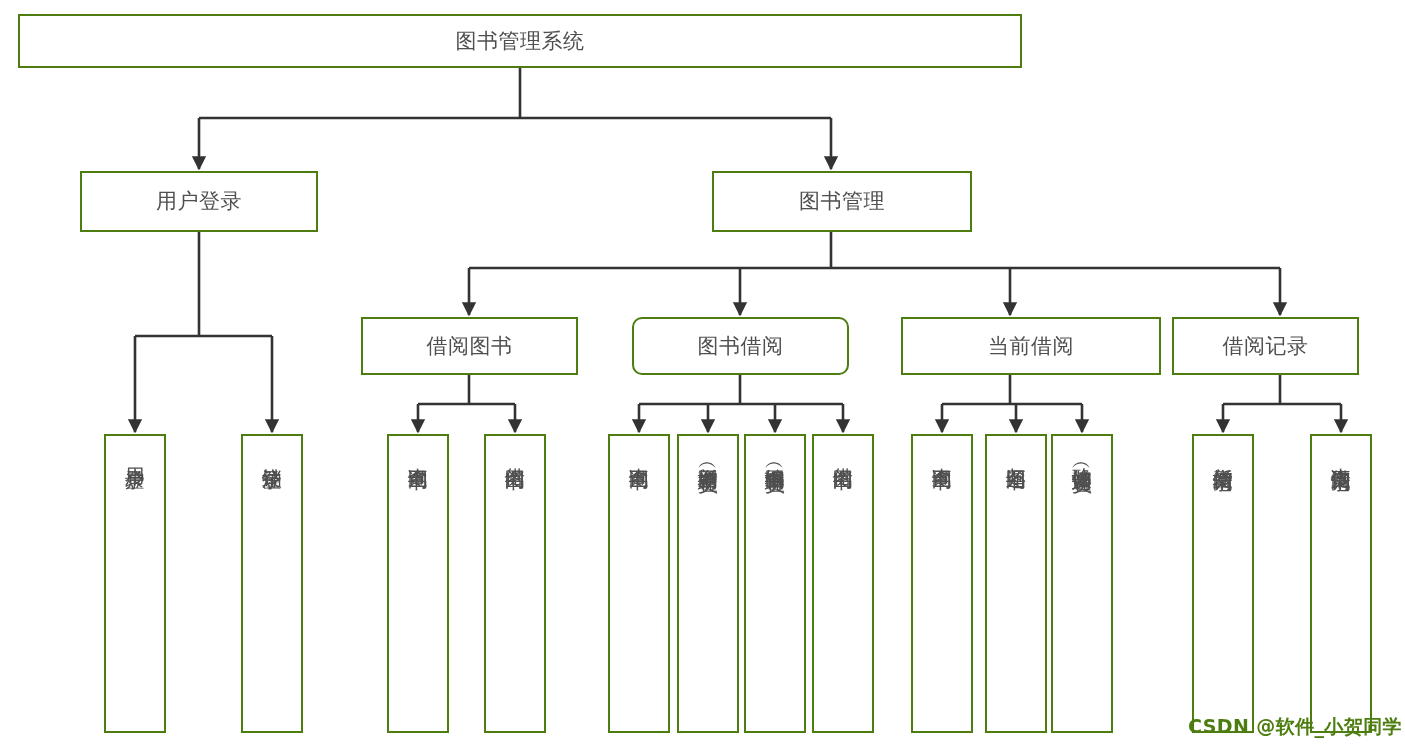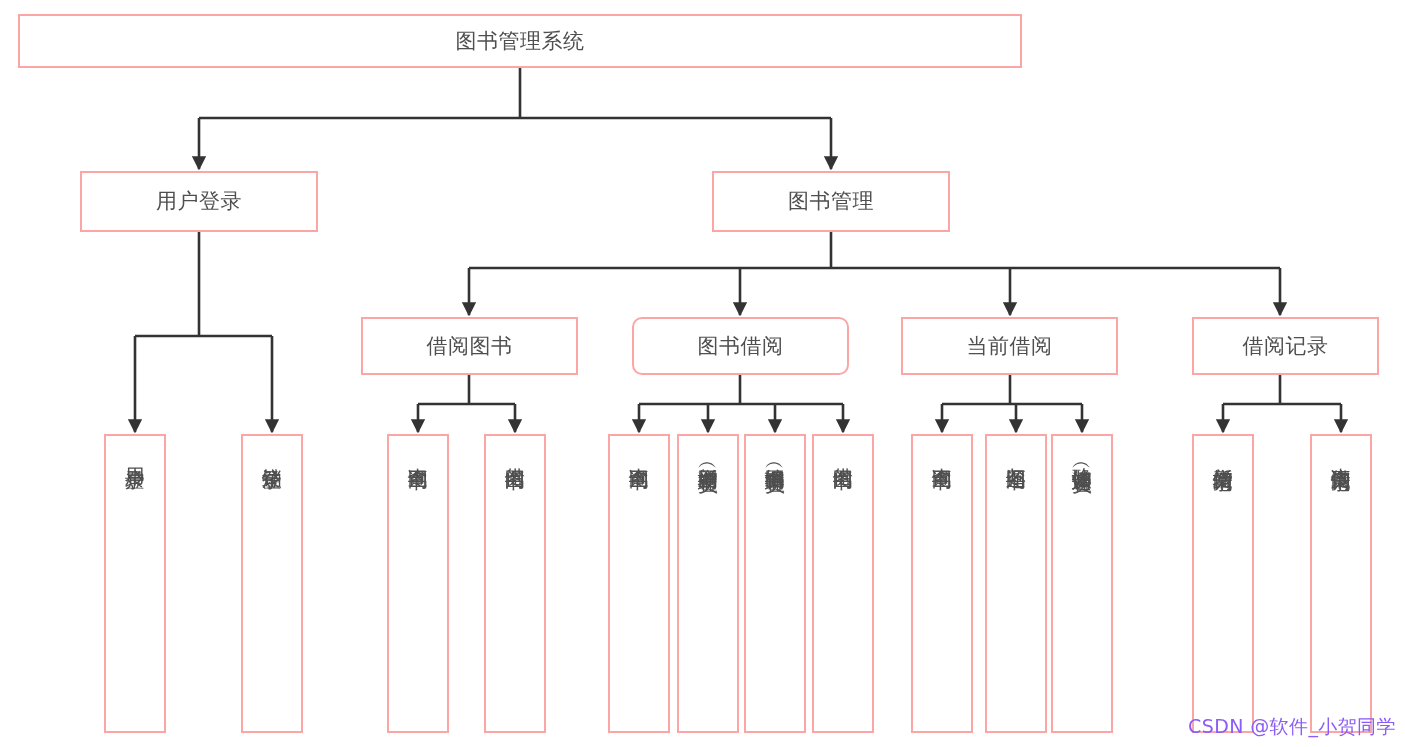--- a/index.html
+++ b/index.html
@@ -23,21 +23,21 @@
     left: 0;
     top: 0;
     width: 1405px;
     height: 747px;
     pointer-events: none;
   }
   .node {
     position: absolute;
     box-sizing: border-box;
     background: #ffffff;
-    border: 2px solid #fca5a5;
+    border: 2px solid #4d7c0f;
     display: flex;
     align-items: center;
     justify-content: center;
     color: #4a4a4a;
   }
   .node.root {
     border-width: 2px;
   }
   .node-label {
     font-size: 21px;
@@ -58,23 +58,24 @@
     font-size: 20px;
     line-height: 1.22;
     letter-spacing: 1px;
     max-height: 270px;
   }
   .watermark {
     position: absolute;
     left: 1188px;
     top: 714px;
     font-size: 19px;
-    color: #8b5cf6;
+    color: #4d7c0f;
     white-space: nowrap;
     letter-spacing: 0.4px;
+    font-weight: bold;
   }
 </style>
 </head>
 <body>
 
 <div id="diagram-root">
 
   <svg id="edge-layer" viewBox="0 0 1405 747" width="1405" height="747" xmlns="http://www.w3.org/2000/svg">
     <defs>
       <marker id="arrowhead" viewBox="0 0 10 10" refX="9" refY="5" markerWidth="5.5" markerHeight="5.5" orient="auto-start-reverse">
@@ -118,34 +119,34 @@
       </g>
   </svg>
 
   <div class="node root" id="node-root" style="left: 18px; top: 14px; width: 1004px; height: 54px;">
     <span class="node-label">图书管理系统</span>
   </div>
 
   <div class="node lvl1" id="node-l1-0" style="left: 80px; top: 171px; width: 238px; height: 61px;">
     <span class="node-label">用户登录</span>
   </div>
-  <div class="node lvl1" id="node-l1-1" style="left: 712px; top: 171px; width: 238px; height: 61px;">
+  <div class="node lvl1" id="node-l1-1" style="left: 712px; top: 171px; width: 260px; height: 61px;">
     <span class="node-label">图书管理</span>
   </div>
 
   <div class="node lvl2" id="node-l2-0" style="left: 361px; top: 317px; width: 217px; height: 58px;">
     <span class="node-label">借阅图书</span>
   </div>
   <div class="node lvl2" id="node-l2-1" style="left: 632px; top: 317px; width: 217px; height: 58px; border-radius: 10px;">
     <span class="node-label">图书借阅</span>
   </div>
-  <div class="node lvl2" id="node-l2-2" style="left: 901px; top: 317px; width: 217px; height: 58px;">
+  <div class="node lvl2" id="node-l2-2" style="left: 901px; top: 317px; width: 260px; height: 58px;">
     <span class="node-label">当前借阅</span>
   </div>
-  <div class="node lvl2" id="node-l2-3" style="left: 1172px; top: 317px; width: 187px; height: 58px; margin-left: 20px;">
+  <div class="node lvl2" id="node-l2-3" style="left: 1172px; top: 317px; width: 187px; height: 58px;">
     <span class="node-label">借阅记录</span>
   </div>
 
   <div class="node leaf" id="node-leaf-0" style="left: 104px; top: 434px; width: 62px; height: 299px;">
     <span class="node-label">用户登录</span>
   </div>
   <div class="node leaf" id="node-leaf-1" style="left: 241px; top: 434px; width: 62px; height: 299px;">
     <span class="node-label">注销登录</span>
   </div>
   <div class="node leaf" id="node-leaf-2" style="left: 387px; top: 434px; width: 62px; height: 299px;">

